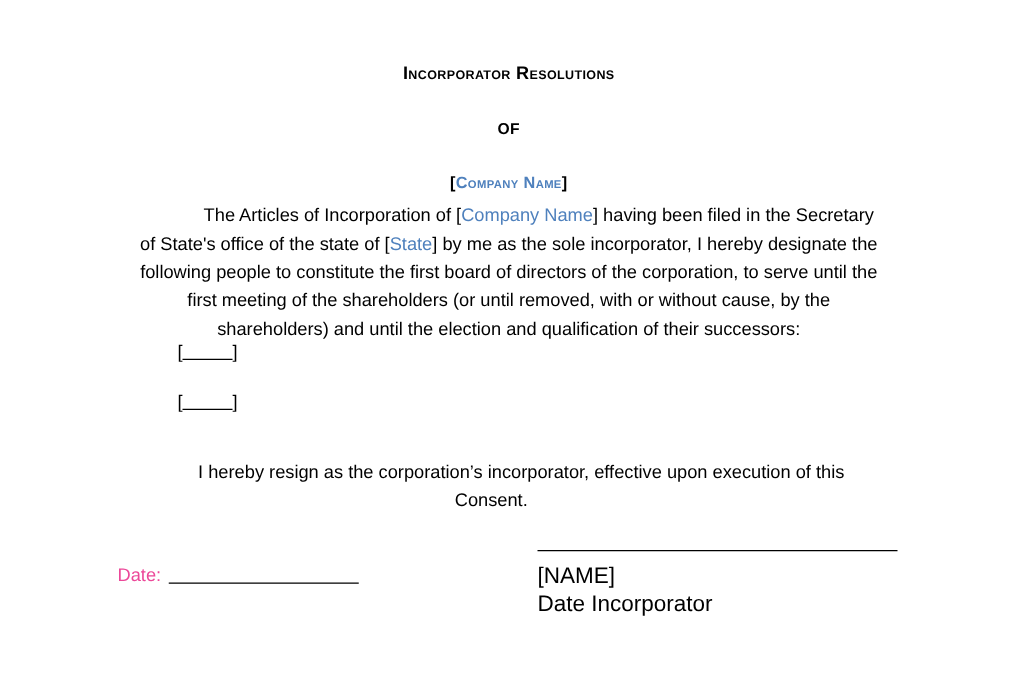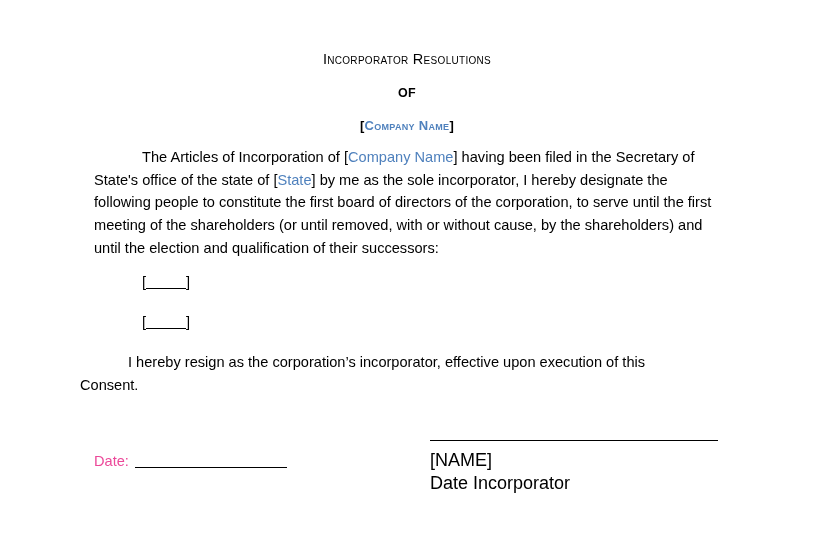--- a/index.html
+++ b/index.html
@@ -25,33 +25,33 @@
   
   .title-block {
     position: absolute;
     left: 0;
     top: 52px;
     width: 814px;
     text-align: center;
   }
   .doc-title {
     font-size: 14.5px;
-    font-weight: normal;
+    font-weight: bold;
     font-variant: small-caps;
     letter-spacing: 0.3px;
     line-height: 1.0;
     color: #000000;
     margin: 0;
   }
   .doc-of {
     font-size: 12.5px;
     font-weight: bold;
     font-variant: small-caps;
     letter-spacing: 0.3px;
-    margin: 5px;
+    margin: 15px;
     padding-top: 14px;
     color: #000000;
   }
   .doc-company {
     font-size: 13px;
     font-weight: bold;
     font-variant: small-caps;
     letter-spacing: 0.3px;
     margin: 0;
     padding-top: 13px;
@@ -65,26 +65,26 @@
   }
 
   
   .body-wrap {
     position: absolute;
     left: 94px;
     top: 146px;
     width: 626px;
   }
   p.para {
-    margin: 0;
+    margin: 16px;
     font-size: 14.6px;
     line-height: 22.7px;
     text-indent: 48px;
     color: #000000;
-    text-align: left;
+    text-align: center;
   }
 
   
   .slots {
     position: absolute;
     left: 142px;
     top: 271px;
     width: 300px;
   }
   .slot {

